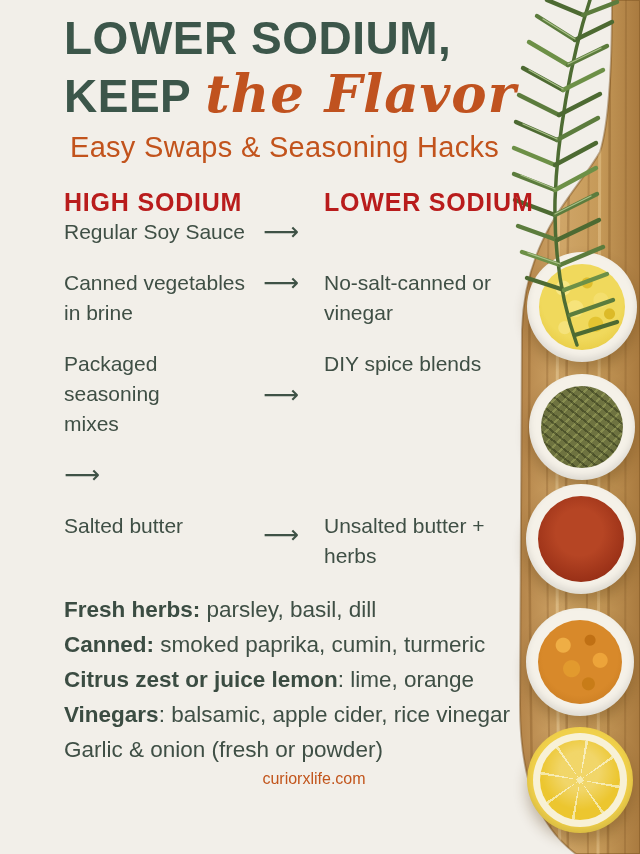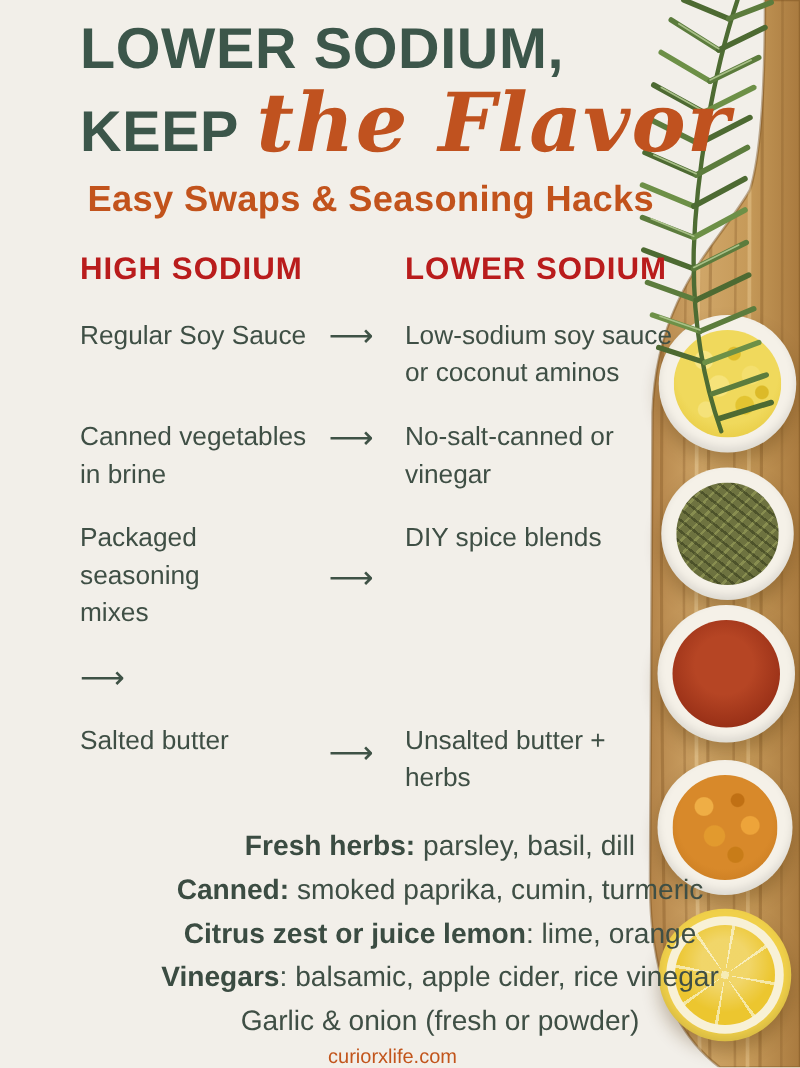--- a/index.html
+++ b/index.html
@@ -60,41 +60,41 @@
       repeating-conic-gradient(from 12deg, #ecc62f 0deg 41deg, #f5e7a2 41deg 45deg);
   }
 
   
   .content { position:absolute; inset:0; z-index:5; padding:12px 0 16px 64px; }
 
   .title-line1 { font-size:46px; font-weight:700; color:#3c564a; letter-spacing:.5px; line-height:1.14; }
   .title-line2 { font-size:46px; font-weight:700; color:#3c564a; letter-spacing:.5px; line-height:1.1; }
   .title-script {
     font-family:"DejaVu Serif", serif; font-style:italic; font-weight:700;
-    font-size:65px; color:#c0521f; margin-left:14px; letter-spacing:1px;
-  }
-  .subtitle { margin-top:8px; padding-left:6px; font-size:29px; font-weight:700; color:#c2531c; letter-spacing:.3px; }
+    font-size:53px; color:#c0521f; margin-left:14px; letter-spacing:1px;
+  }
+  .subtitle { margin-top:8px; padding-left:6px; font-size:29px; font-weight:400; color:#c2531c; letter-spacing:.3px; }
 
   .swap-grid { display:grid; grid-template-columns:192px 54px 244px; column-gap:7px; }
   .swap-headers { margin-top:24px; }
   .col-header { font-size:25px; font-weight:700; color:#b91c1c; letter-spacing:.8px; }
-  .swap-rows { margin-top:24px; }
+  .swap-rows { }
   .swap-row { margin-bottom:21px; }
   .cell { font-size:21px; line-height:30px; white-space:pre-line; color:#3f4f45; }
   .arrow-cell {
     font-family:"DejaVu Sans", sans-serif;
     font-size:25px; color:#3f5246; line-height:30px;
     transform-origin:left center;
   }
   .arrow-top   { padding-top:0; }
   .arrow-line2 { padding-top:31px; }
   .arrow-mid   { padding-top:9px; }
 
   .tips { margin-top:12px; }
-  .tip-line { font-size:22.5px; line-height:35px; white-space:nowrap; color:#3f4f45;text-align:center; }
+  .tip-line { font-size:22.5px; line-height:35px; white-space:nowrap; color:#3f4f45; }
   .tip-label { font-weight:700; color:#3b4c42; }
 
   .footer { margin-top:3px; width:500px; text-align:center; font-size:16px; color:#c2551c; }
 </style>
 </head>
 <body>
 
 <svg class="board-svg" width="140" height="854" viewBox="0 0 140 854">
   <defs>
     <linearGradient id="wood" x1="0" y1="0" x2="1" y2="0">
@@ -191,22 +191,20 @@
   <div class="swap-grid swap-headers">
     <div class="col-header" style="grid-column:1 / 3;">HIGH SODIUM</div>
     <div class="col-header">LOWER SODIUM</div>
   </div>
 
   <div class="swap-rows">
 
     <div class="swap-grid swap-row">
       <div class="cell">Regular Soy Sauce</div>
       <div class="arrow-cell arrow-top">⟶</div>
-      <div class="cell">Low-sodium soy sauce
-or coconut aminos</div>
     </div>
 
     <div class="swap-grid swap-row">
       <div class="cell">Canned vegetables
 in brine</div>
       <div class="arrow-cell arrow-top">⟶</div>
       <div class="cell">No-salt-canned or
 vinegar</div>
     </div>
 

